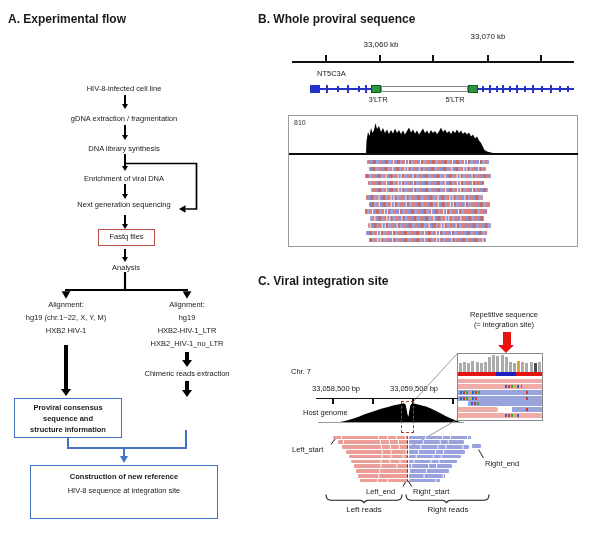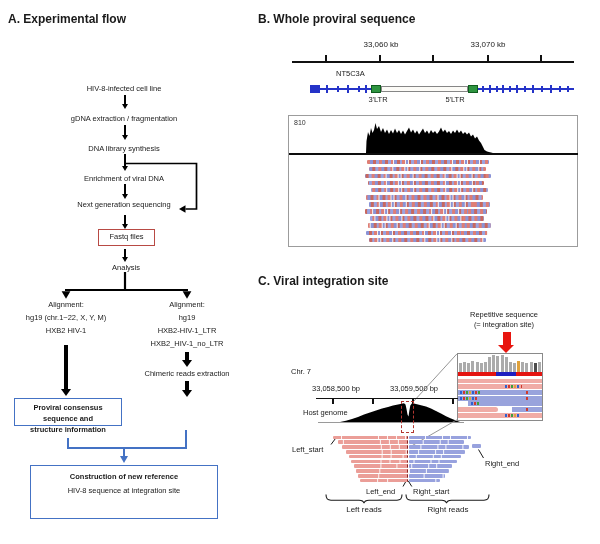--- a/index.html
+++ b/index.html
@@ -82,48 +82,48 @@
   <div class="t ctr" style="left:187px;top:300px">Alignment:</div>
   <div class="t ctr" style="left:187px;top:313px">hg19</div>
   <div class="t ctr" style="left:187px;top:326px">HXB2-HIV-1_LTR</div>
   <div class="t ctr" style="left:187px;top:339px">HXB2_HIV-1_no_LTR</div>
 
   <div class="ar thick" style="left:64.3px;top:345px;height:44px"></div>
   <div class="ar thick" style="left:185.3px;top:352px;height:8px"></div>
   <div class="t ctr" style="left:187px;top:369px">Chimeric reads extraction</div>
   <div class="ar thick" style="left:185.3px;top:381px;height:8.5px"></div>
 
-  <div class="bluebox b" style="left:14px;top:398px;width:108px;height:28px;padding-top:3px">
+  <div class="bluebox b" style="left:14px;top:398px;width:108px;height:40px;padding-top:3px">
     <span class="bline">Proviral consensus</span>
     <span class="bline">sequence and</span>
     <span class="bline">structure information</span>
   </div>
 
   <div style="position:absolute;left:67.3px;top:438px;width:1.4px;height:10.7px;background:#4472c4"></div>
   <div style="position:absolute;left:185.3px;top:430px;width:1.4px;height:18.7px;background:#4472c4"></div>
   <div style="position:absolute;left:67.3px;top:447.4px;width:119.4px;height:1.4px;background:#4472c4"></div>
   <div class="ar blue" style="left:123.3px;top:448.6px;height:7px;width:1.8px"></div>
 
   <div class="bluebox" style="left:30px;top:465px;width:188px;height:54px">
     <span class="bline b" style="margin-top:5px">Construction of new reference</span>
     <span class="bline" style="margin-top:3px">HIV-8 sequence at integration site</span>
   </div>
 
   <div class="title" style="left:258px;top:12px">B. Whole proviral sequence</div>
 
   <div class="t8 ctr" style="left:381px;top:40px">33,060 kb</div>
-  <div class="t8 ctr" style="left:488px;top:40px">33,070 kb</div>
+  <div class="t8 ctr" style="left:488px;top:32px">33,070 kb</div>
   <div style="position:absolute;left:292px;top:61.2px;width:282px;height:1.7px;background:#111"></div>
   <div style="position:absolute;left:325.1px;top:54.5px;width:1.8px;height:6.7px;background:#111"></div>
   <div style="position:absolute;left:379.1px;top:54.5px;width:1.8px;height:6.7px;background:#111"></div>
   <div style="position:absolute;left:432.1px;top:54.5px;width:1.8px;height:6.7px;background:#111"></div>
   <div style="position:absolute;left:487.1px;top:54.5px;width:1.8px;height:6.7px;background:#111"></div>
   <div style="position:absolute;left:540.1px;top:54.5px;width:1.8px;height:6.7px;background:#111"></div>
 
-  <div class="t" style="left:336px;top:69px">NT5C3A</div>
+  <div class="t" style="left:317px;top:69px">NT5C3A</div>
   <div style="position:absolute;left:310px;top:88.3px;width:264px;height:1.5px;background:#2533c8"></div>
   <div style="position:absolute;left:310px;top:85px;width:10px;height:8px;background:#2533c8"></div>
   <div style="position:absolute;left:380.5px;top:85.6px;width:87.5px;height:6.8px;background:#fcfbf7;border:1px solid #868686;box-sizing:border-box"></div>
   <div style="position:absolute;left:371px;top:84.7px;width:9.5px;height:8.6px;background:#2e9440;border:1px solid #0f5c1e;box-sizing:border-box"></div>
   <div style="position:absolute;left:468px;top:84.7px;width:9.5px;height:8.6px;background:#2e9440;border:1px solid #0f5c1e;box-sizing:border-box"></div>
   <div class="t ctr" style="left:378px;top:95px">3'LTR</div>
   <div class="t ctr" style="left:455px;top:95px">5'LTR</div>
 
   <div style="position:absolute;left:288px;top:115px;width:290px;height:132px;border:1px solid #9c9c9c;box-sizing:border-box"></div>
   <div class="t7" style="left:294px;top:119px;color:#333">810</div>

